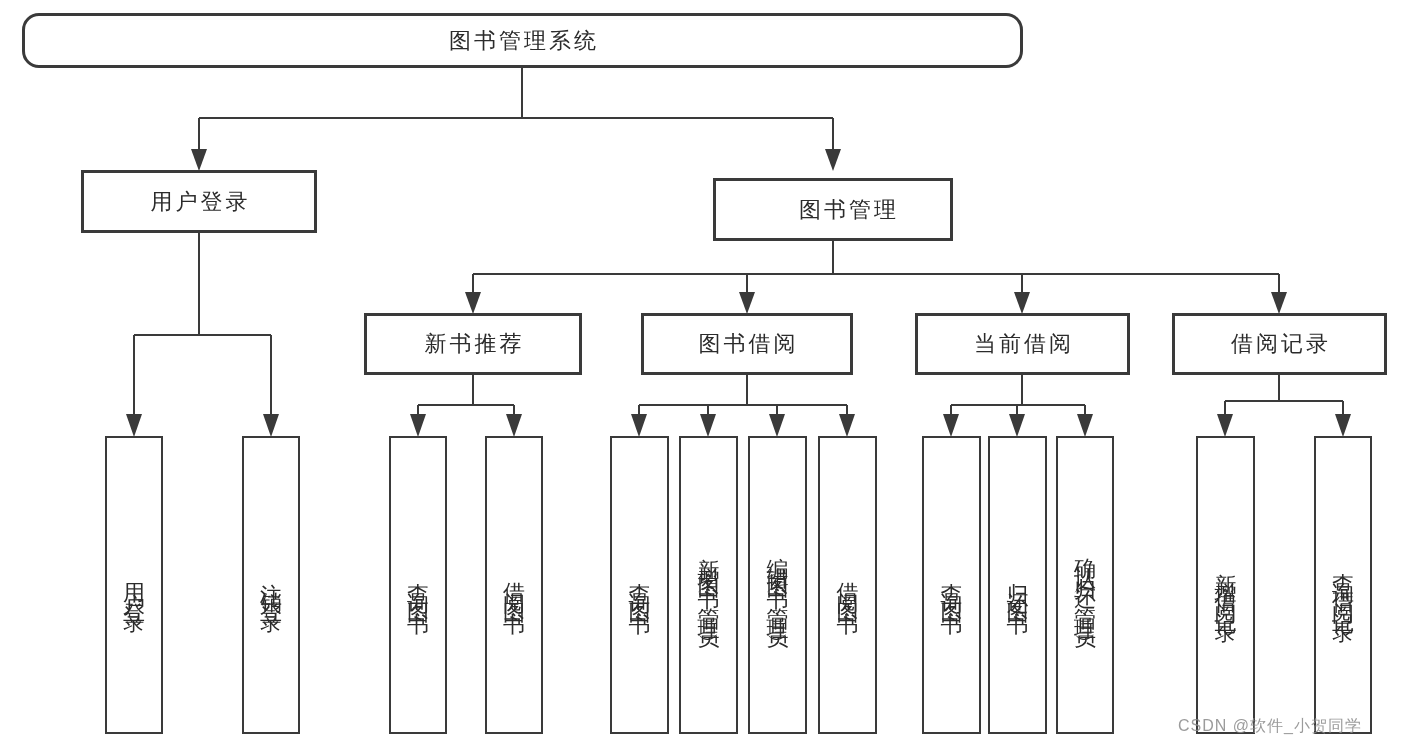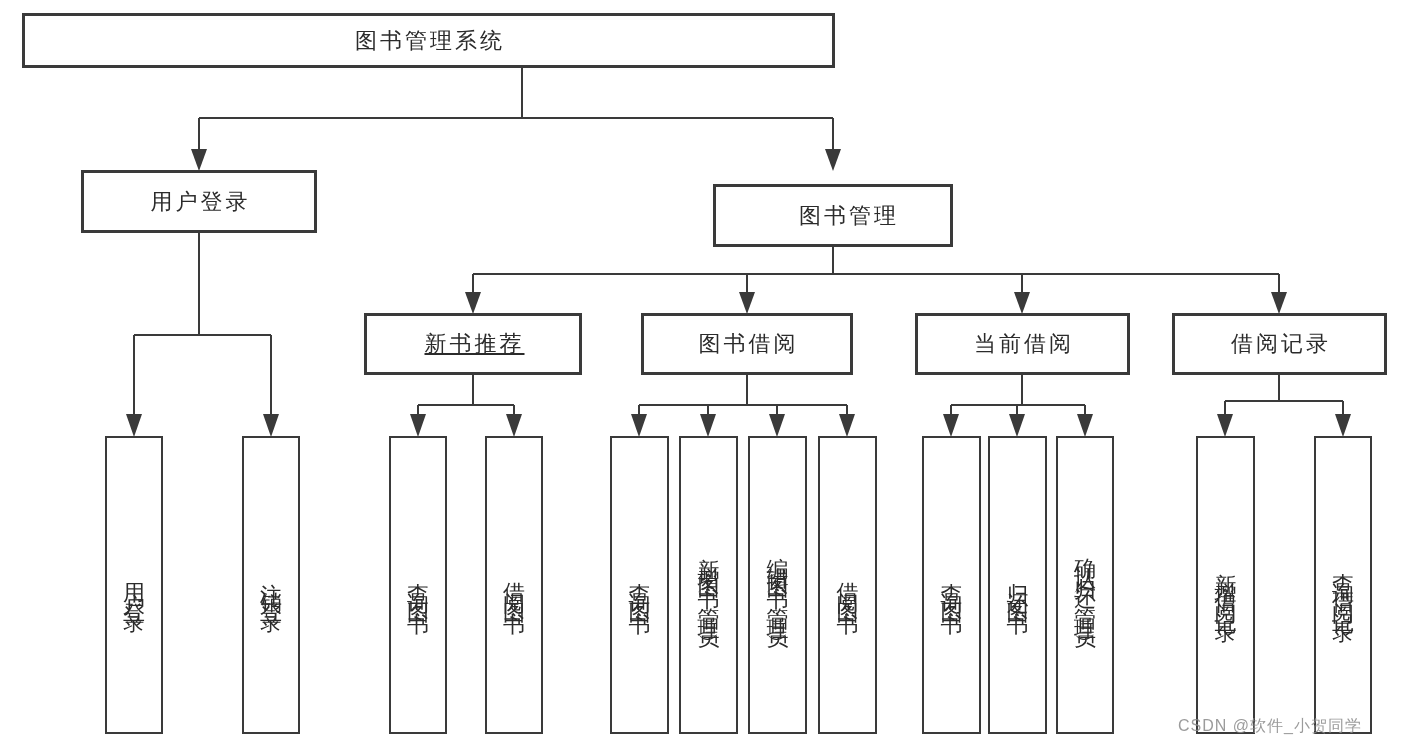--- a/index.html
+++ b/index.html
@@ -99,26 +99,26 @@
       <polygon points="769,414 785,414 777,437"></polygon>
       <polygon points="839,414 855,414 847,437"></polygon>
       <polygon points="943,414 959,414 951,437"></polygon>
       <polygon points="1009,414 1025,414 1017,437"></polygon>
       <polygon points="1077,414 1093,414 1085,437"></polygon>
       <polygon points="1217,414 1233,414 1225,437"></polygon>
       <polygon points="1335,414 1351,414 1343,437"></polygon>
     </g>
   </svg>
 
-  <div class="box" style="left:22px; top:13px; width:813px; height:55px;">图书管理系统</div>
+  <div class="box" style="left:22px; top:13px; width:1001px; height:55px;border-radius:17px;">图书管理系统</div>
 
   <div class="box" style="left:81px; top:170px; width:236px; height:63px;">用户登录</div>
-  <div class="box" style="left:713px; top:184px; width:240px; height:63px;padding-left:29px;">图书管理</div>
+  <div class="box" style="left:713px; top:178px; width:240px; height:63px;padding-left:29px;">图书管理</div>
 
-  <div class="box" style="left:364px; top:313px; width:218px; height:62px;text-decoration:underline;">新书推荐</div>
+  <div class="box" style="left:364px; top:313px; width:218px; height:62px;">新书推荐</div>
   <div class="box" style="left:641px; top:313px; width:212px; height:62px;">图书借阅</div>
   <div class="box" style="left:1172px; top:313px; width:215px; height:62px;">借阅记录</div>
   <div class="box" style="left:915px; top:313px; width:215px; height:62px;">当前借阅</div>
 
   <div class="box leaf" style="left:105px; top:436px; width:58px; height:298px;">用户登录</div>
   <div class="box leaf" style="left:242px; top:436px; width:58px; height:298px;">注销登录</div>
 
   <div class="box leaf" style="left:389px; top:436px; width:58px; height:298px;">查询图书</div>
   <div class="box leaf" style="left:485px; top:436px; width:58px; height:298px;">借阅图书</div>
 

